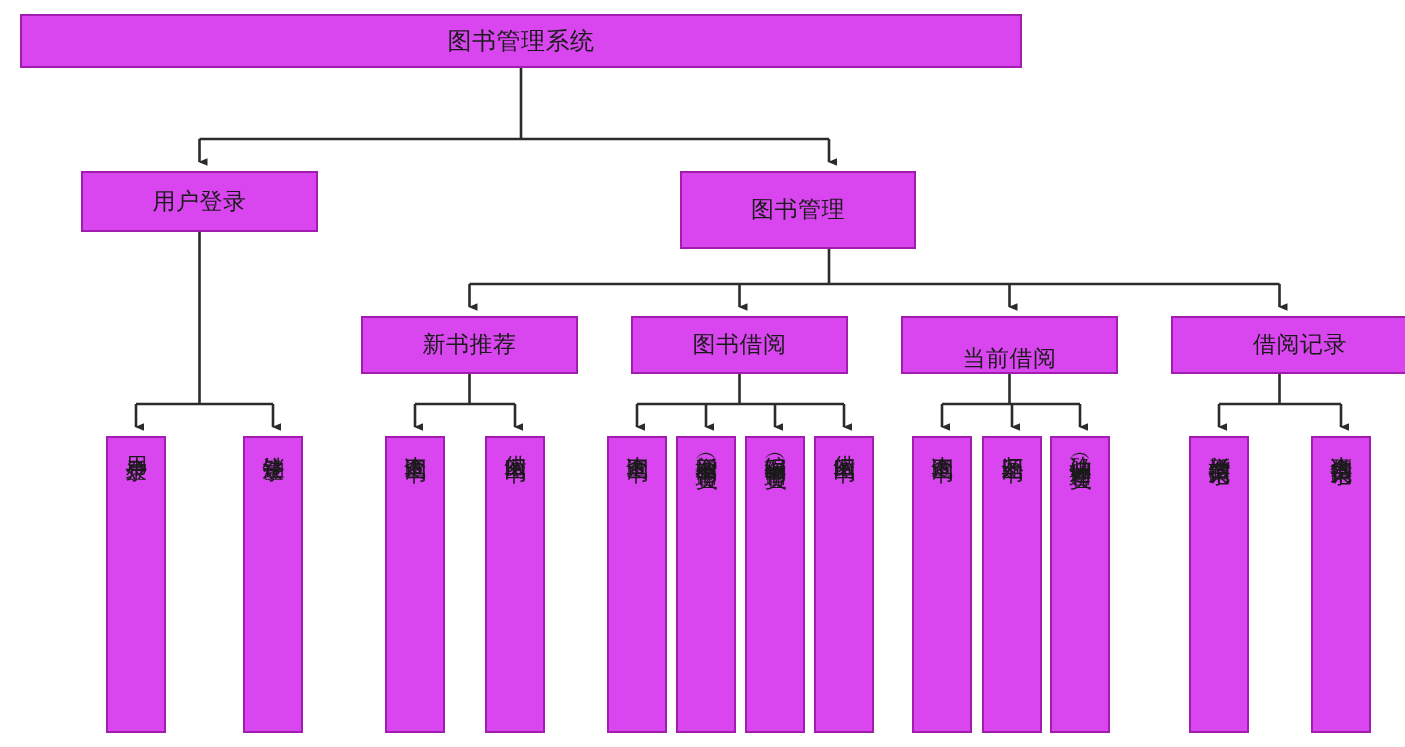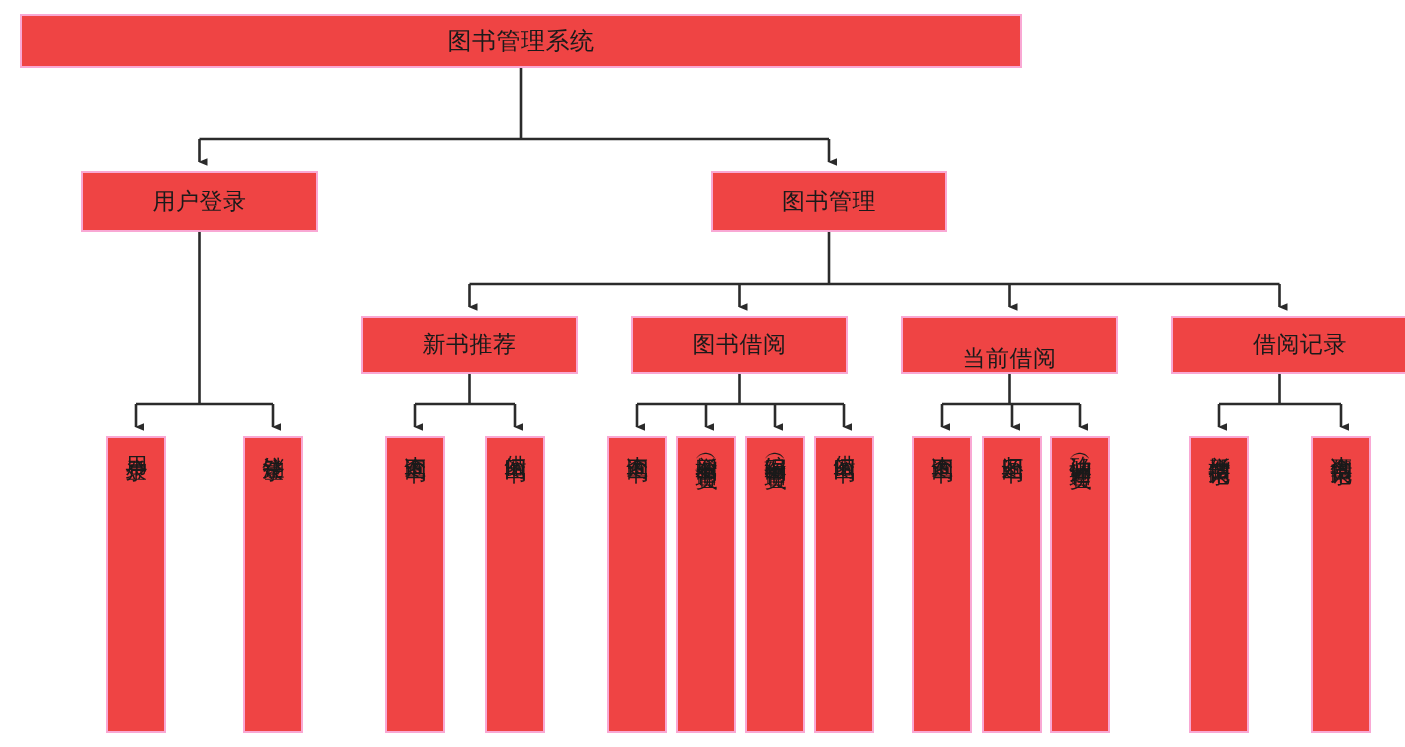--- a/index.html
+++ b/index.html
@@ -21,22 +21,22 @@
   #diagram-svg {
     position: absolute;
     left: 0;
     top: 0;
     width: 1405px;
     height: 747px;
   }
   .node {
     position: absolute;
     box-sizing: border-box;
-    border: 2px solid #f9a8d4;
-    background: #ef4444;
+    border: 2px solid #a21caf;
+    background: #d946ef;
     display: flex;
     align-items: center;
     justify-content: center;
     color: #1a1a1a;
   }
   .node .node-label {
     display: block;
     text-align: center;
     line-height: 1.18;
     letter-spacing: 0.5px;
@@ -120,21 +120,21 @@
   </svg>
 
   <div class="node node-root node-horizontal" style="left: 20px; top: 14px; width: 1002px; height: 54px;">
     <span class="node-label">图书管理系统</span>
   </div>
 
   <div class="node node-horizontal" style="left: 81px; top: 171px; width: 237px; height: 61px;">
     <span class="node-label">用户登录</span>
   </div>
 
-  <div class="node node-horizontal" style="left: 711px; top: 171px; width: 236px; height: 61px;">
+  <div class="node node-horizontal" style="left: 680px; top: 171px; width: 236px; height: 78px;">
     <span class="node-label">图书管理</span>
   </div>
 
   <div class="node node-horizontal" style="left: 631px; top: 316px; width: 217px; height: 58px;">
     <span class="node-label">图书借阅</span>
   </div>
 
   <div class="node node-horizontal" style="left: 361px; top: 316px; width: 217px; height: 58px;">
     <span class="node-label">新书推荐</span>
   </div>

